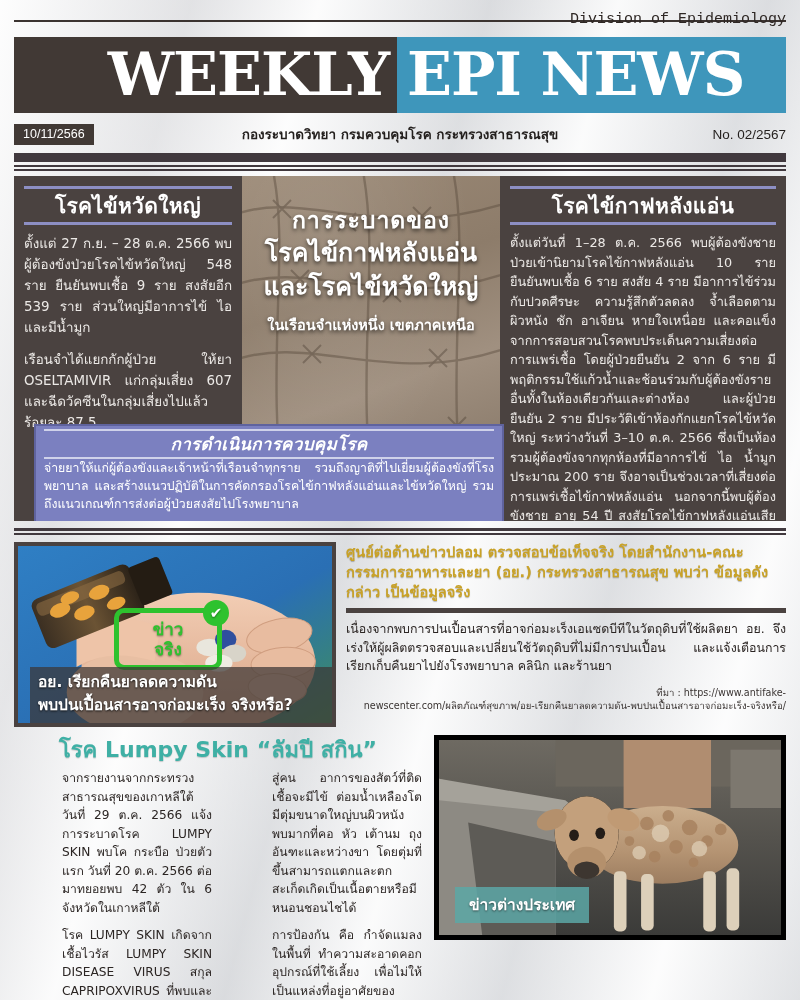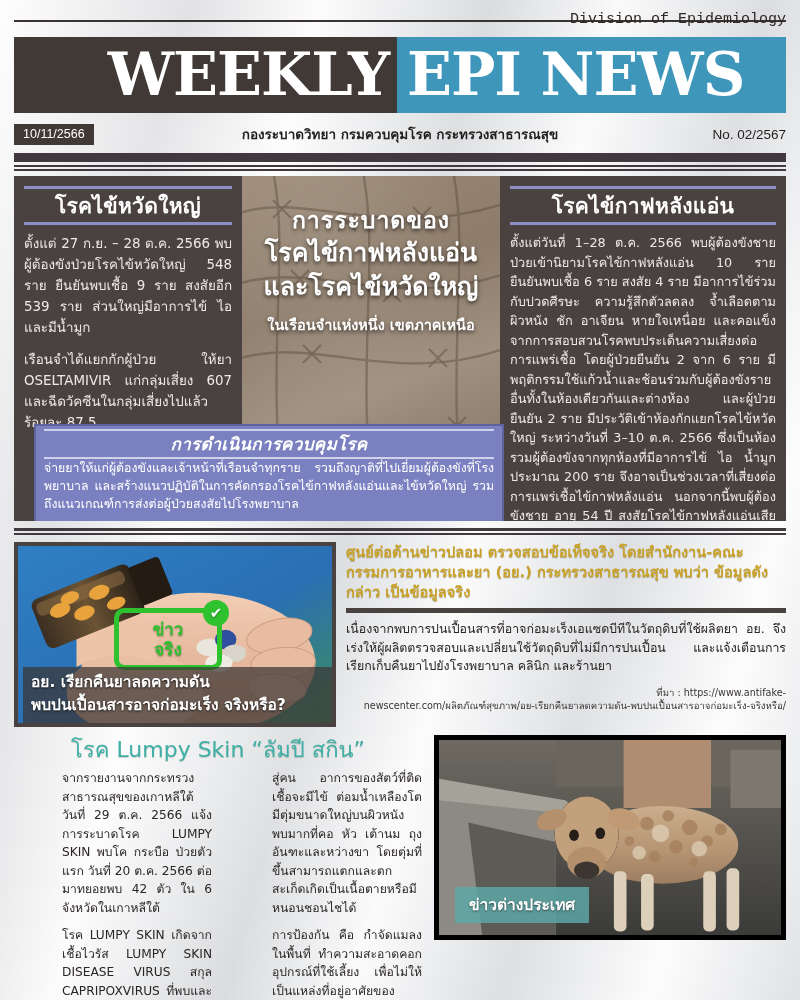--- a/index.html
+++ b/index.html
@@ -169,21 +169,21 @@
     display: flex; gap: 10px;
   }
   .mid-img-wrap {
     flex: 0 0 322px;
     border: 4px solid #4a4240;
     position: relative; height: 185px; overflow: hidden;
     background: #2f6fb0;
   }
   .pill-photo { position:absolute; inset:0; }
   .news-caption {
-    position: absolute; left: 5px; right: 0; bottom: 0;
+    position: absolute; left: 12px; right: 0; bottom: 0;
     background: rgba(60,54,52,.72);
     color: #fff; padding: 4px 6px 6px 8px;
     font-size: 15.5px; font-weight: 700; line-height: 23px;
     text-shadow: 0 1px 2px rgba(0,0,0,.8);
   }
   .badge-true {
     position: absolute; left: 96px; top: 62px;
     width: 108px; height: 62px; border: 5px solid #2ec22e; border-radius: 10px;
     display: flex; align-items: center; justify-content: center;
     color: #2ec22e; font-weight: 700; font-size: 17px; line-height: 20px; text-align: center;
@@ -206,21 +206,21 @@
     font-size: 9.6px; color: #3a3432; text-align: right; line-height: 13px; margin-top: 6px;
   }
 
   
   .bot {
     margin: 8px 14px 0 14px;
     display: flex; gap: 12px;
   }
   .bot-left { flex: 1; }
   .lumpy-title {
-    text-align: center; font-size: 22px; font-weight: 400;
+    text-align: center; font-size: 22px; font-weight: 700;
     color: #3fb0a5; line-height: 30px; margin-bottom: 4px;
     text-shadow: 0 1px 1px rgba(0,0,0,.18);
   }
   .lumpy-cols { display: flex; gap: 12px; }
   .lumpy-col { flex: 1; font-size: 12.2px; line-height: 18.5px; color: #2b2523; text-align: justify; }
   .lumpy-col p { margin-bottom: 9px; margin-left: 48px; }
   .bot-right {
     flex: 0 0 352px;
     border: 5px solid #000000;
     position: relative; height: 205px; overflow: hidden;

